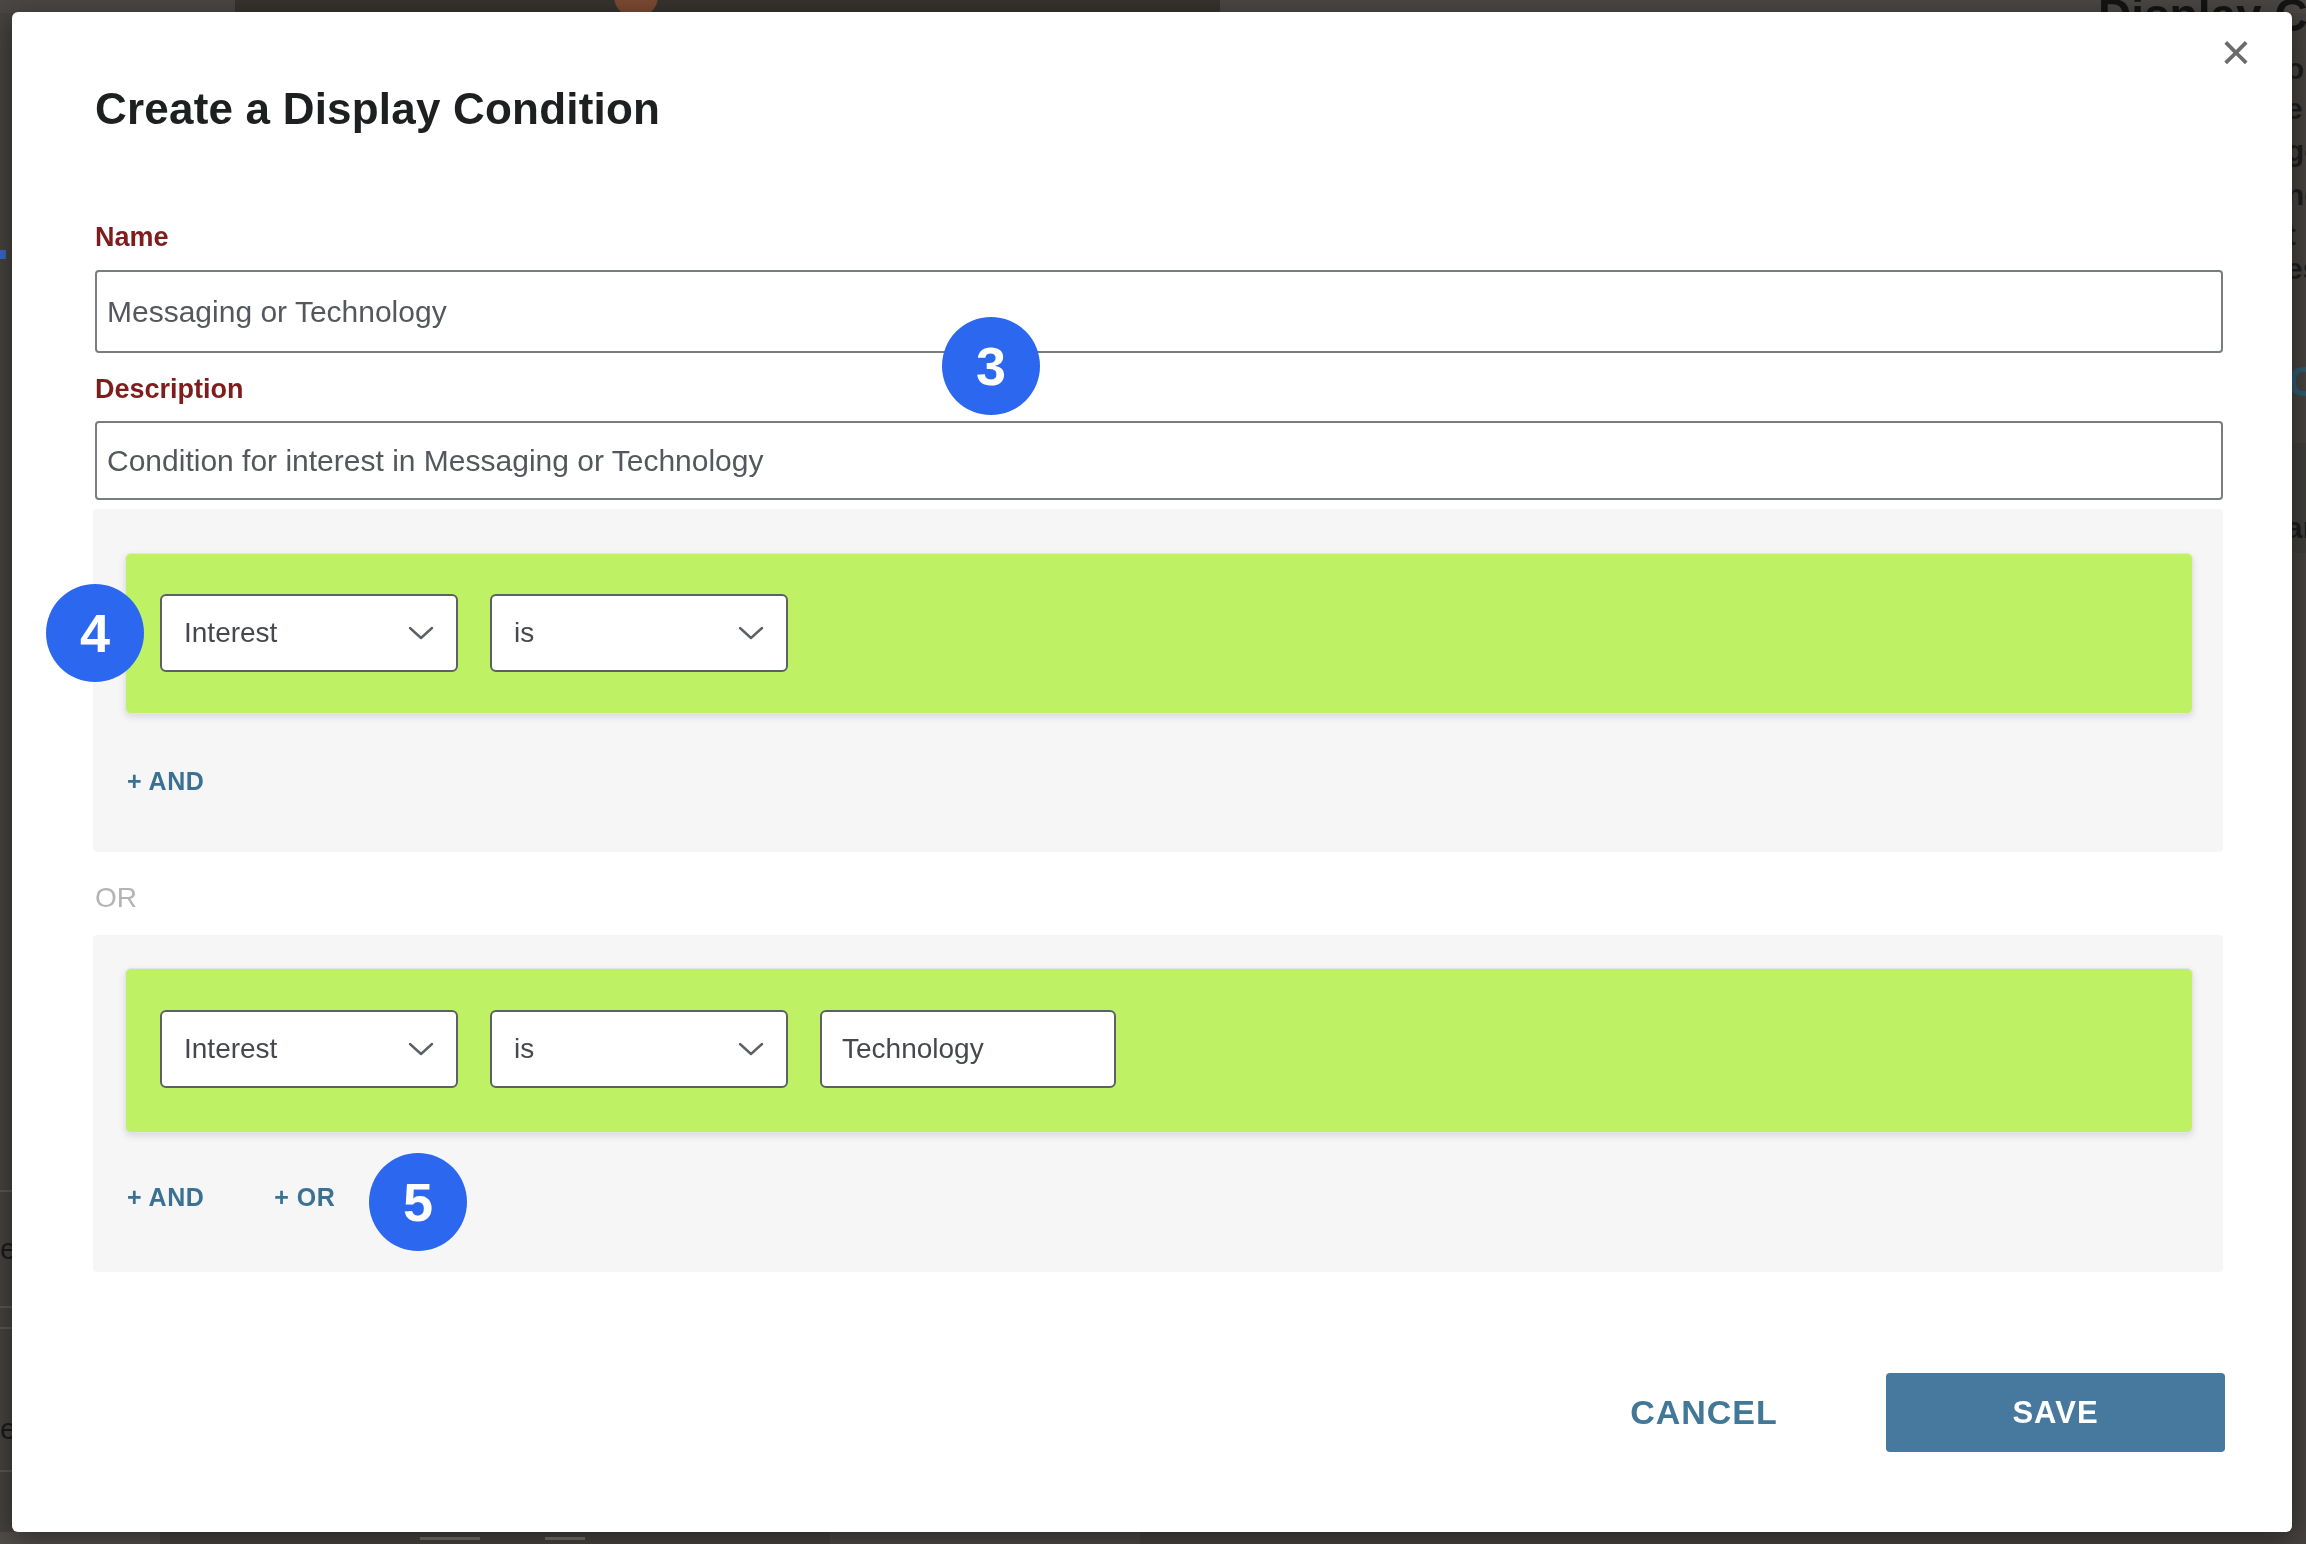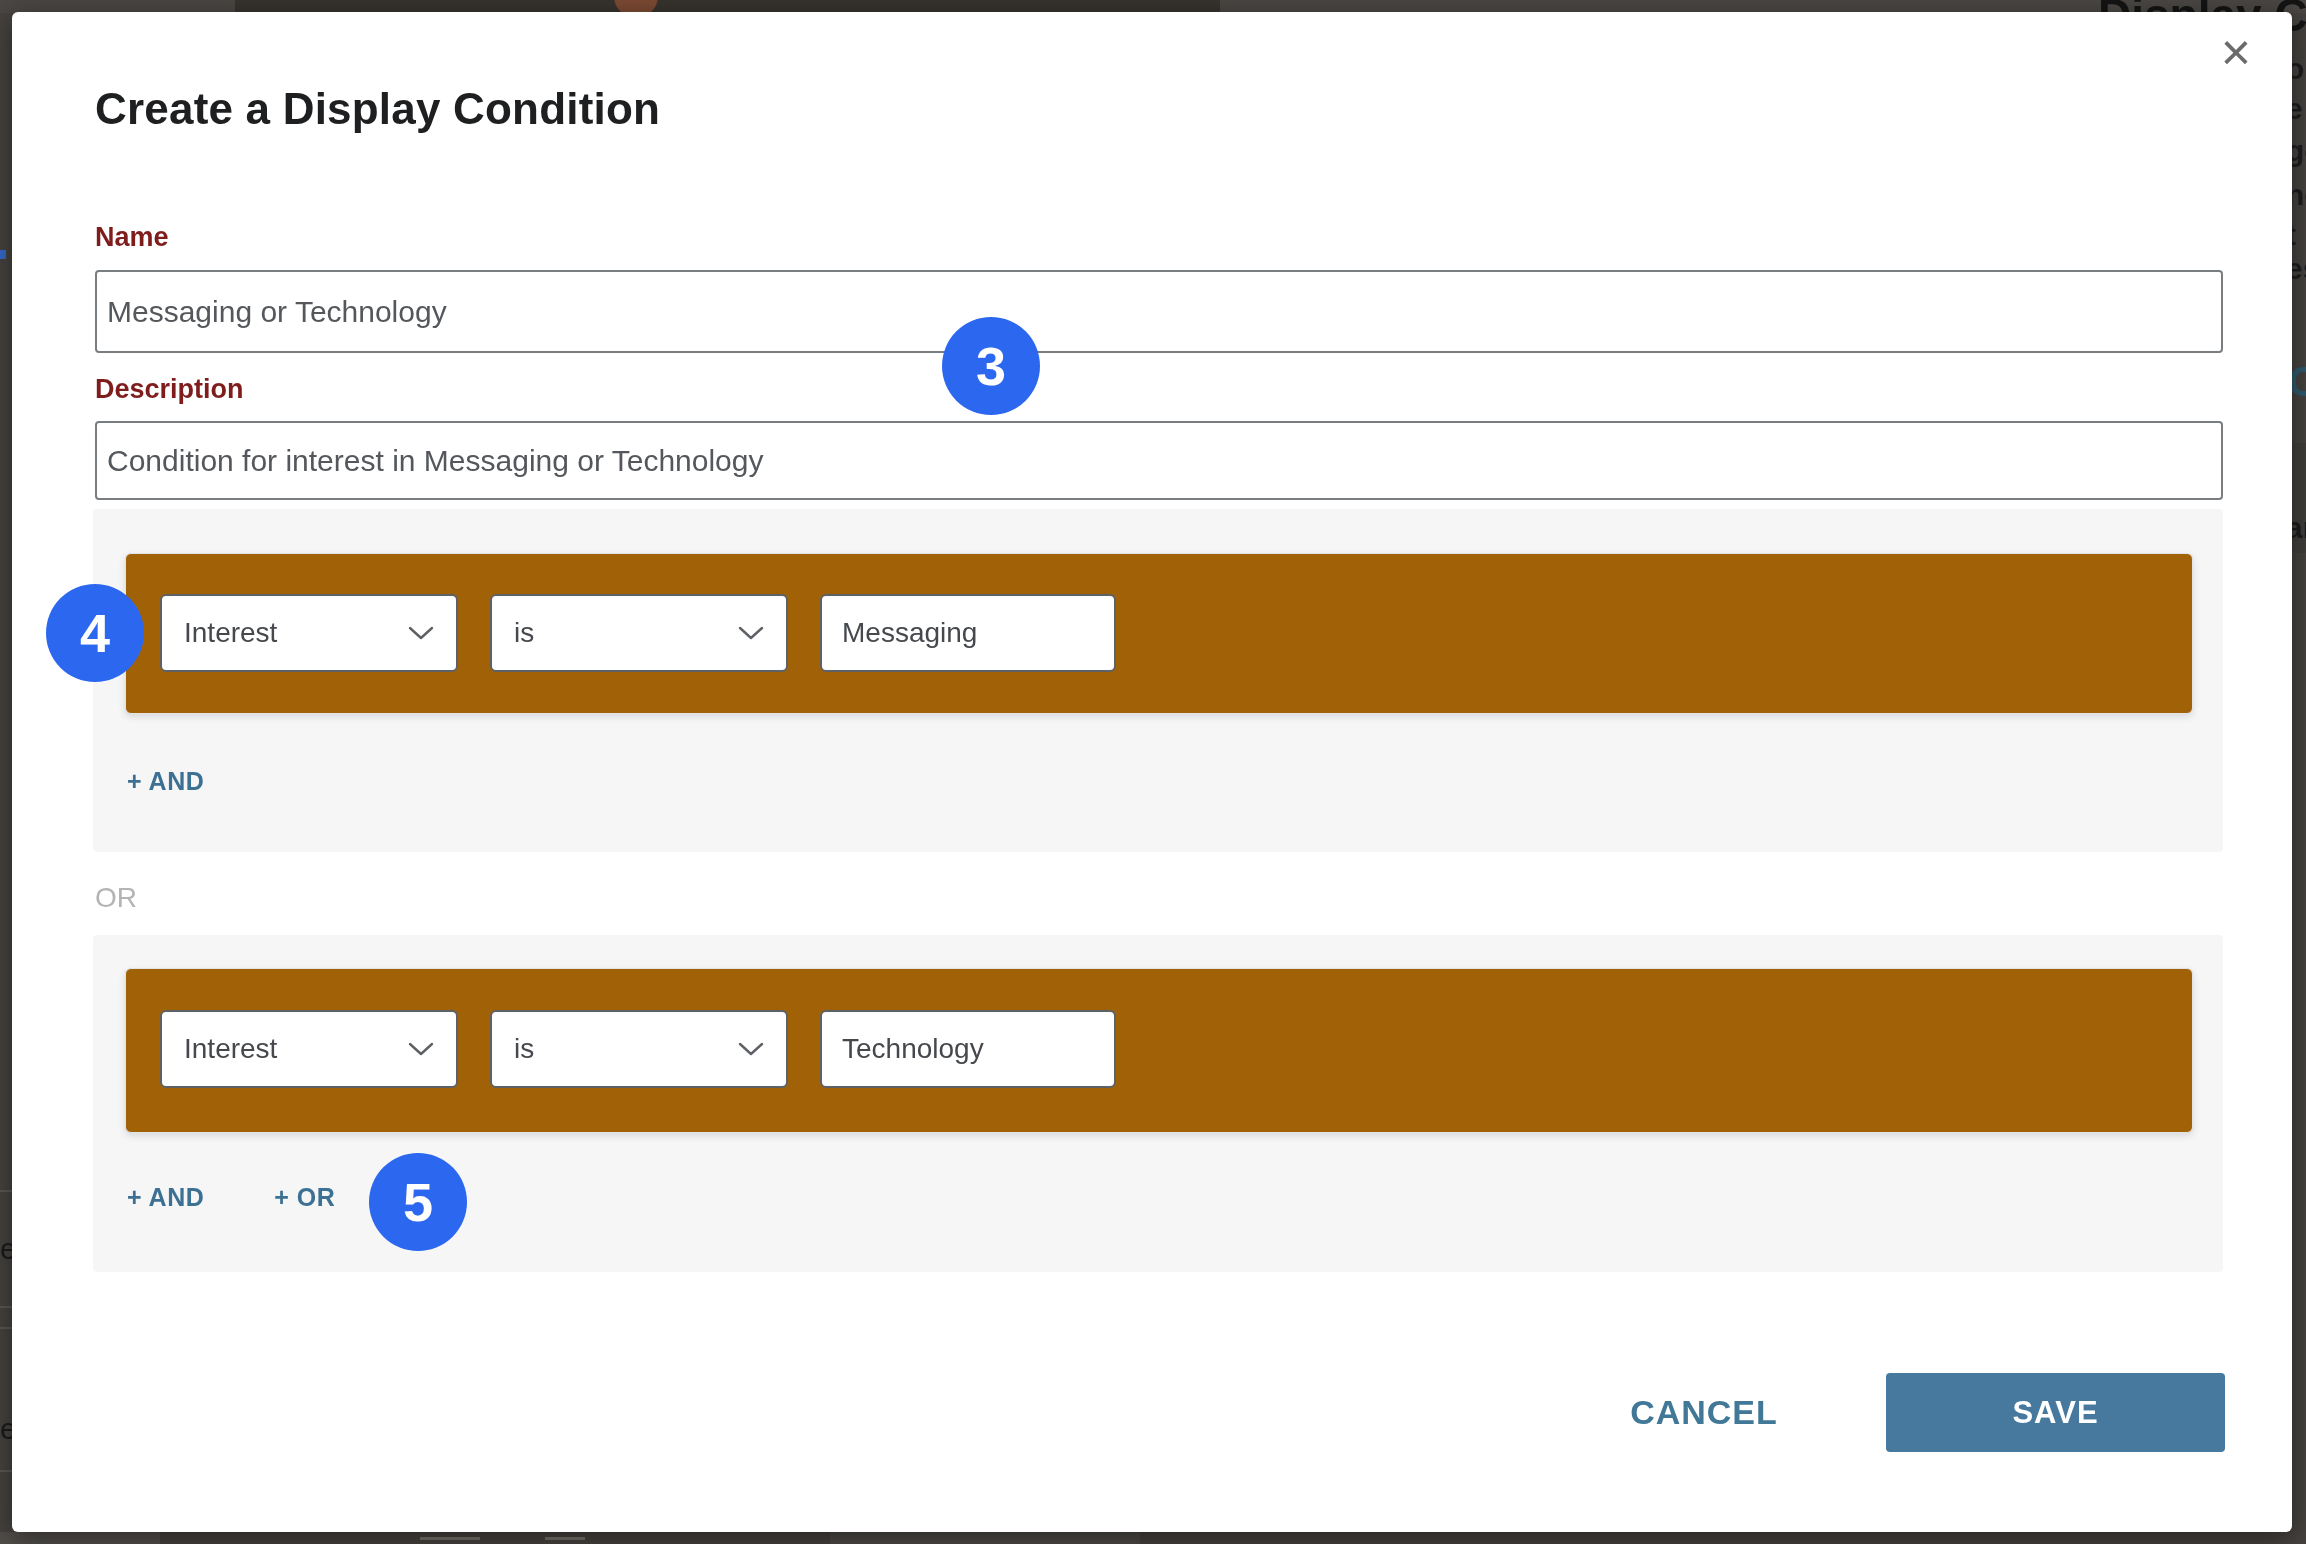--- a/index.html
+++ b/index.html
@@ -28,21 +28,21 @@
          border-radius:6px;box-shadow:0 6px 28px rgba(0,0,0,.45);z-index:10;}
   .close-btn{position:absolute;top:18px;right:32px;width:48px;height:48px;background:none;border:none;
              cursor:pointer;padding:0;line-height:44px;text-align:center;}
   .close-btn span{font-size:52px;font-weight:300;color:#6b6b6b;font-family:"Liberation Sans",sans-serif;}
   .title{position:absolute;left:83px;top:72px;margin:0;font-size:44px;font-weight:700;color:#1d1f21;letter-spacing:.2px;}
   .flabel{position:absolute;left:83px;font-size:27px;font-weight:700;color:#7f1d1d;}
   .tinput{position:absolute;left:83px;width:2128px;border:2px solid #797d80;border-radius:4px;background:#fff;
           font-family:"Liberation Sans",sans-serif;font-size:30px;color:#54585c;padding:0 10px;box-sizing:border-box;outline:none;}
 
   .group{position:absolute;left:81px;width:2130px;background:#f6f6f7;border-radius:4px;}
-  .card{position:absolute;left:32px;width:2066px;background:#a16207;border:1px solid #e2e4e7;border-radius:6px;
+  .card{position:absolute;left:32px;width:2066px;background:#bef264;border:1px solid #e2e4e7;border-radius:6px;
         box-shadow:0 3px 7px rgba(40,50,60,.14);}
   .controls{position:absolute;left:34px;display:flex;gap:32px;}
   .select{width:298px;height:78px;border:2px solid #5d6165;border-radius:6px;background:#fff;box-sizing:border-box;
           display:flex;align-items:center;justify-content:space-between;padding:0 22px;cursor:pointer;}
   .sel-txt{font-size:28px;color:#45494d;}
   .chev{width:26px;height:15px;flex:none;}
   .chev polyline{fill:none;stroke:#5d6165;stroke-width:2.4;stroke-linecap:round;stroke-linejoin:round;}
   .vinput{width:296px;height:78px;border:2px solid #5d6165;border-radius:6px;background:#fff;box-sizing:border-box;
           font-family:"Liberation Sans",sans-serif;font-size:28px;color:#45494d;padding:0 20px;outline:none;}
   .action{background:none;border:none;padding:0;cursor:pointer;font-family:"Liberation Sans",sans-serif;
@@ -121,21 +121,20 @@
             <svg class="chev" viewBox="0 0 26 15">
                 <polyline points="2,2 13,12 24,2"></polyline>
               </svg>
           </div>
           <div class="select">
             <span class="sel-txt">is</span>
             <svg class="chev" viewBox="0 0 26 15">
                 <polyline points="2,2 13,12 24,2"></polyline>
               </svg>
           </div>
-          <input class="vinput" value="Messaging" style="">
         </div>
       </div>
       <button class="action g1-action">+ AND</button>
     </div>
 
     <div class="or-label">OR</div>
 
     <div class="group" style="top:923px;height:337px">
       <div class="card" style="top:33px;height:163px">
         <div class="controls" style="top:41px">

